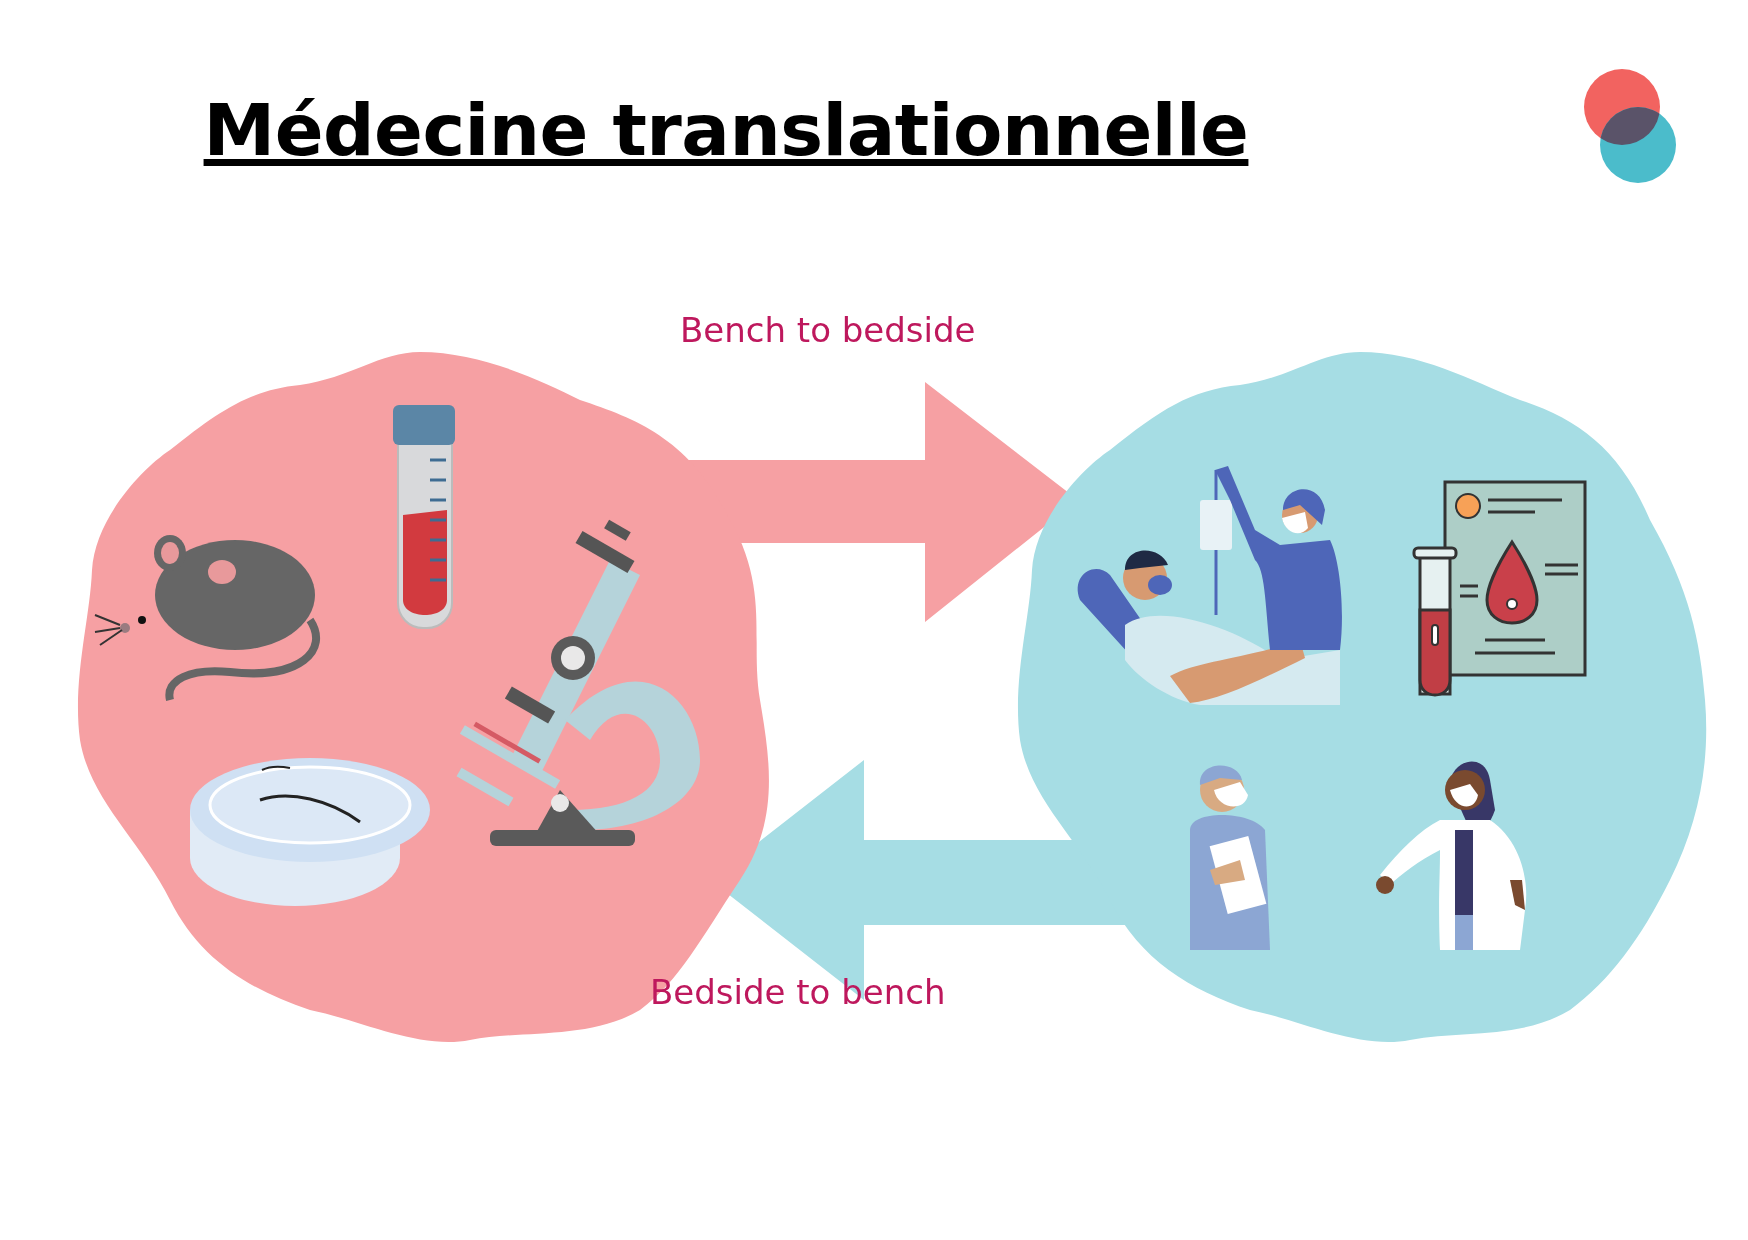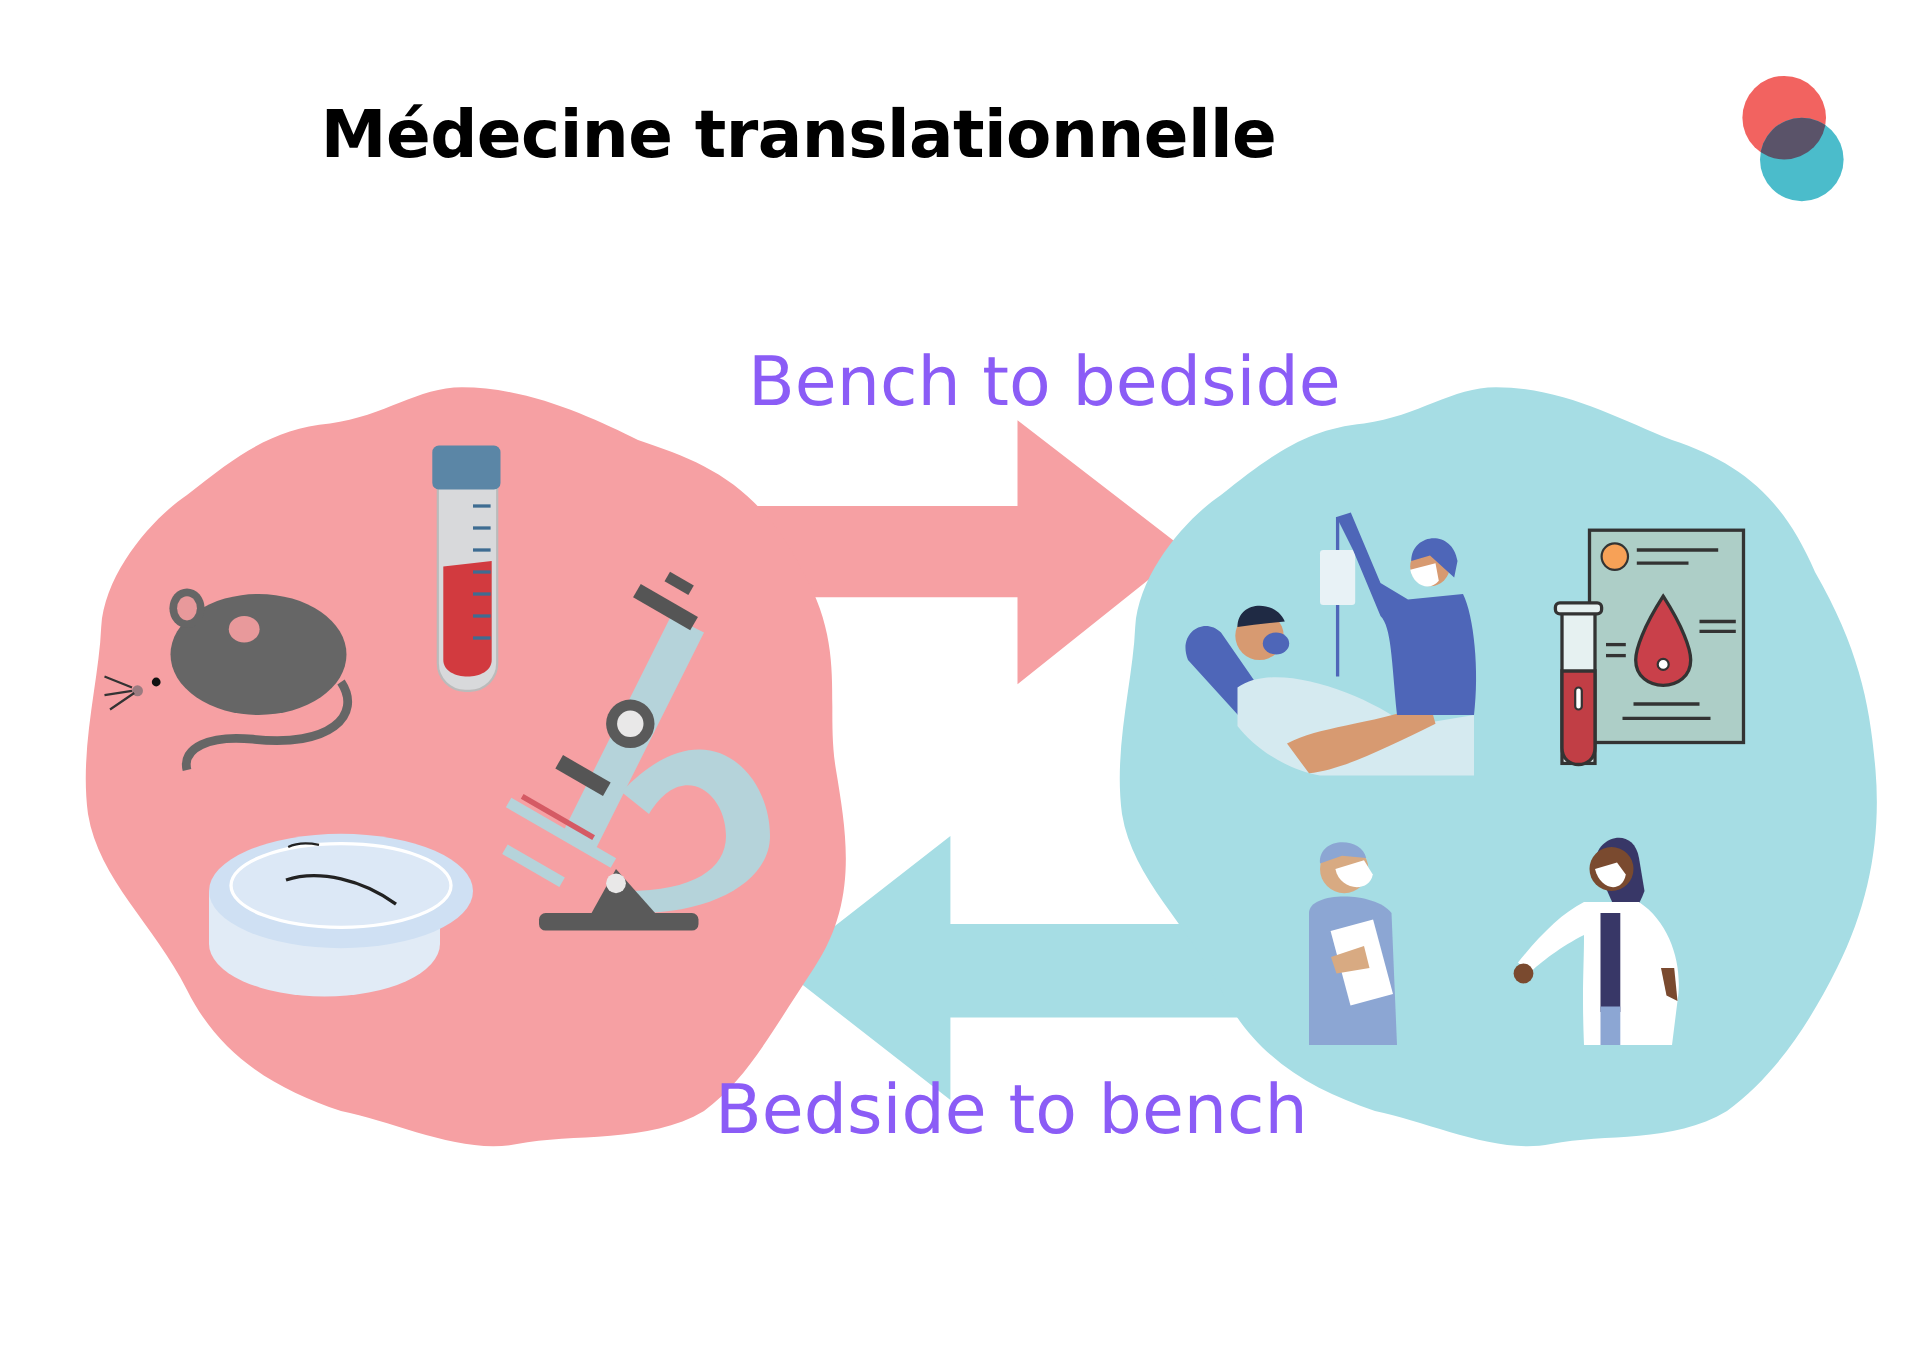--- a/index.html
+++ b/index.html
@@ -1,18 +1,18 @@
 <!DOCTYPE html>
 <html><head>
 <meta charset="utf-8">
 <style>
   html, body { margin: 0; padding: 0; background: #ffffff; }
   body { width: 1748px; height: 1240px; position: relative; overflow: hidden; font-family: "Liberation Sans", sans-serif; }
-  .title { position: absolute; left: 0; width: 1452px; top: 88px; text-align: center; font-size: 60px; font-weight: bold; color: #000; letter-spacing: -0.5px; font-family: "DejaVu Sans", sans-serif; }
-  .label { position: absolute; font-size: 62px; color: #8b5cf6; font-family: "DejaVu Sans", sans-serif; font-weight: normal; text-align: right; }
+  .title { position: absolute; left: 0; width: 1452px; top: 88px; text-align: center; font-size: 72px; font-weight: bold; color: #000; letter-spacing: -0.5px; font-family: "DejaVu Sans", sans-serif; text-decoration: underline; }
+  .label { position: absolute; font-size: 34px; color: #be185d; font-family: "DejaVu Sans", sans-serif; font-weight: normal; text-align: right; }
   .label-top { left: 680px; top: 310px; }
   .label-bottom { left: 650px; top: 972px; }
   svg.canvas { position: absolute; left: 0; top: 0; }
   .logo { position: absolute; left: 1575px; top: 65px; width: 110px; height: 120px; }
 </style>
 </head>
 <body>
 
 <div class="title">Médecine translationnelle</div>
 

